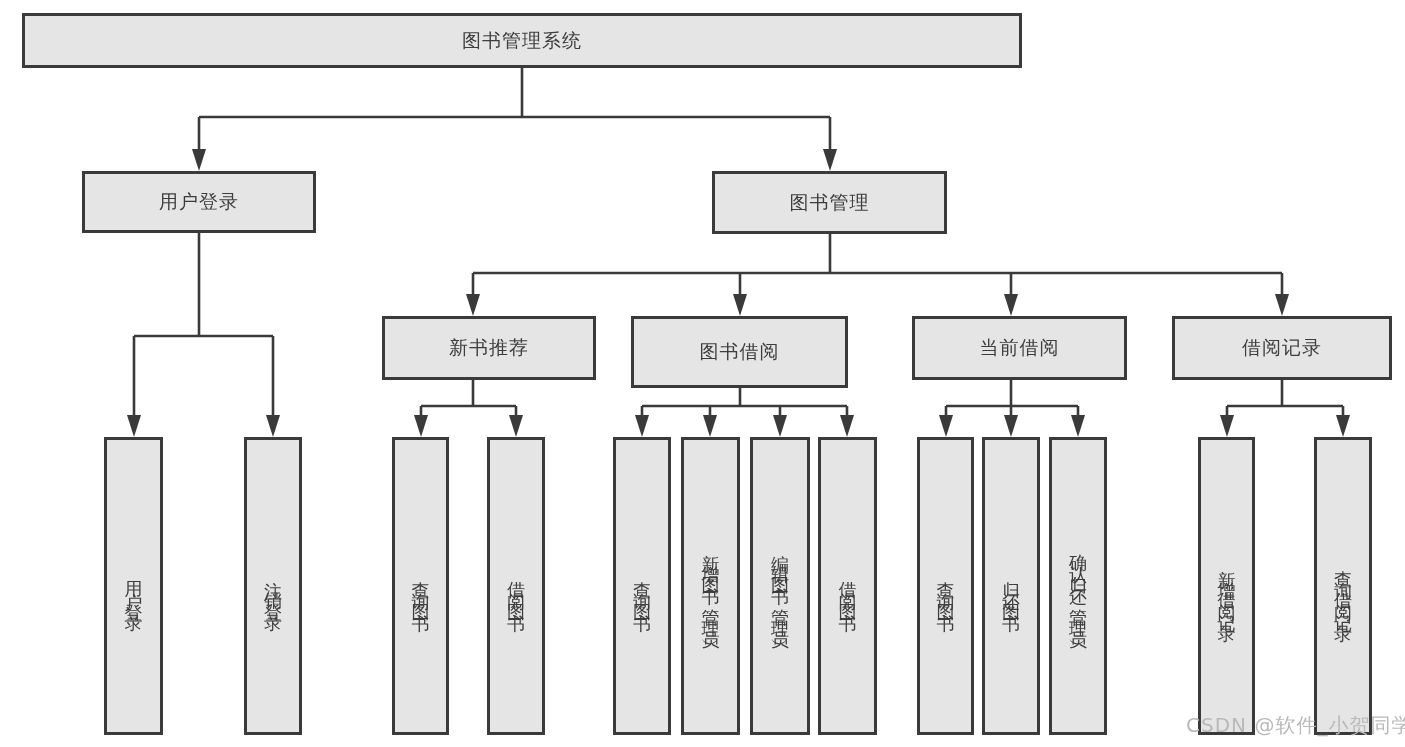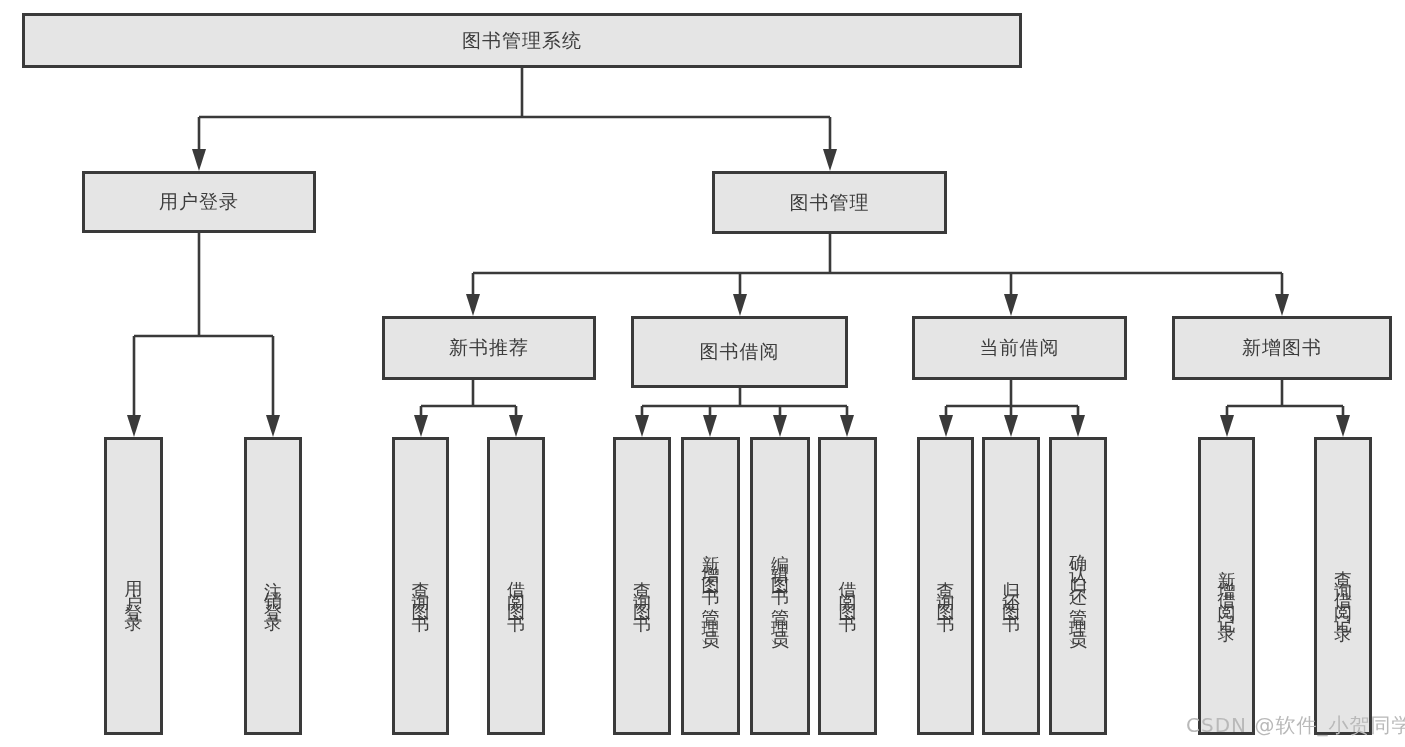--- a/index.html
+++ b/index.html
@@ -123,21 +123,21 @@
   </svg>
 
   <div class="box h-box" style="left:22px; top:13px; width:1000px; height:55px;">图书管理系统</div>
 
   <div class="box h-box" style="left:82px; top:171px; width:234px; height:62px;">用户登录</div>
   <div class="box h-box" style="left:712px; top:171px; width:235px; height:63px;">图书管理</div>
 
   <div class="box h-box" style="left:366px; top:316px; width:214px; height:64px;margin-left:16px;">新书推荐</div>
   <div class="box h-box" style="left:631px; top:316px; width:217px; height:72px;">图书借阅</div>
   <div class="box h-box" style="left:903px; top:316px; width:215px; height:64px;margin-left:9px;">当前借阅</div>
-  <div class="box h-box" style="left:1172px; top:316px; width:220px; height:64px;">新增图书</div>
+  <div class="box h-box" style="left:1172px; top:316px; width:220px; height:64px;">借阅记录</div>
 
   <div class="box v-box" style="left:104px; top:437px; width:59px; height:298px;">用户登录</div>
   <div class="box v-box" style="left:244px; top:437px; width:58px; height:298px;">注销登录</div>
 
   <div class="box v-box" style="left:392px; top:437px; width:57px; height:298px;">查询图书</div>
   <div class="box v-box" style="left:487px; top:437px; width:58px; height:298px;">借阅图书</div>
 
   <div class="box v-box" style="left:613px; top:437px; width:58px; height:298px;">查询图书</div>
   <div class="box v-box" style="left:681px; top:437px; width:59px; height:298px;">新增图书（管理员）</div>
   <div class="box v-box" style="left:750px; top:437px; width:60px; height:298px;">编辑图书（管理员）</div>

